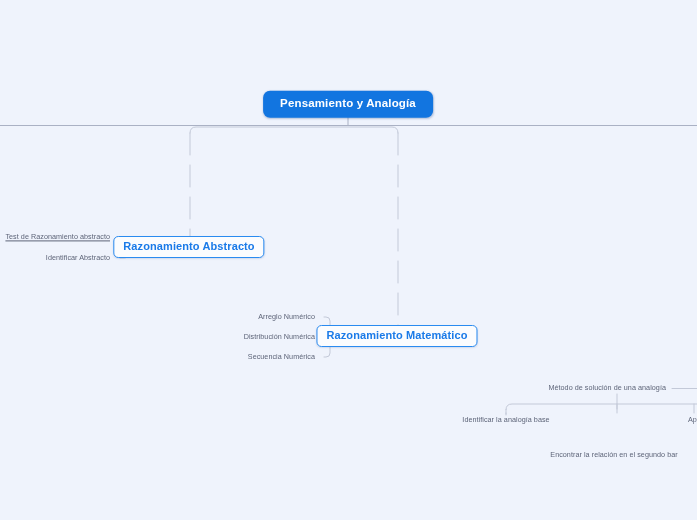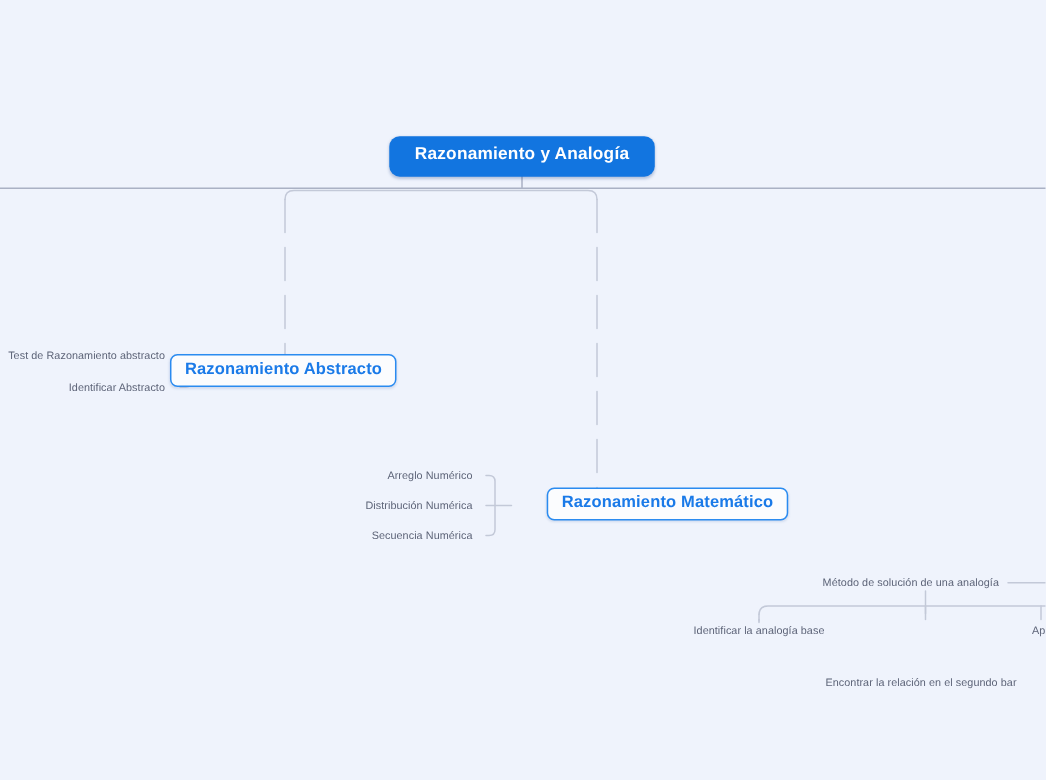--- a/index.html
+++ b/index.html
@@ -100,34 +100,34 @@
       <path d="M672,388.5 L697,388.5" stroke="#c3c9d8"></path>
       <path d="M617,394 L617,409" stroke="#c3c9d8"></path>
       <path d="M506,413 L506,415 M506,409.5 Q506,409.5 506,409.5" stroke="#c3c9d8"></path>
       <path d="M506,414 L506,410 Q506,404 512,404 L697,404" stroke="#c3c9d8"></path>
       <path d="M617,404 L617,413" stroke="#c3c9d8"></path>
       <path d="M694,404 L694,413" stroke="#c3c9d8"></path>
     </g>
   </svg>
 
   <div class="node node-root anchor-mid" style="left:348px; top:104px;">
-    <span>Razonamiento y Analogía</span>
+    <span>Pensamiento y Analogía</span>
   </div>
 
   <div class="node node-topic anchor-mid" style="left:189px; top:247px;">
     <span>Razonamiento Abstracto</span>
   </div>
-  <div class="node node-leaf anchor-right" style="left:112px; top:237px;">
+  <div class="node node-leaf anchor-right" style="left:112px; top:237px;text-decoration:underline;">
     <span>Test de Razonamiento abstracto</span>
   </div>
   <div class="node node-leaf anchor-right" style="left:112px; top:258px;">
     <span>Identificar Abstracto</span>
   </div>
 
-  <div class="node node-topic anchor-mid" style="left:397px; top:336px;margin-left:48px;">
+  <div class="node node-topic anchor-mid" style="left:397px; top:336px;">
     <span>Razonamiento Matemático</span>
   </div>
   <div class="node node-leaf anchor-right" style="left:317px; top:317px;">
     <span>Arreglo Numérico</span>
   </div>
   <div class="node node-leaf anchor-right" style="left:317px; top:337px;">
     <span>Distribución Numérica</span>
   </div>
   <div class="node node-leaf anchor-right" style="left:317px; top:357px;">
     <span>Secuencia Numérica</span>

